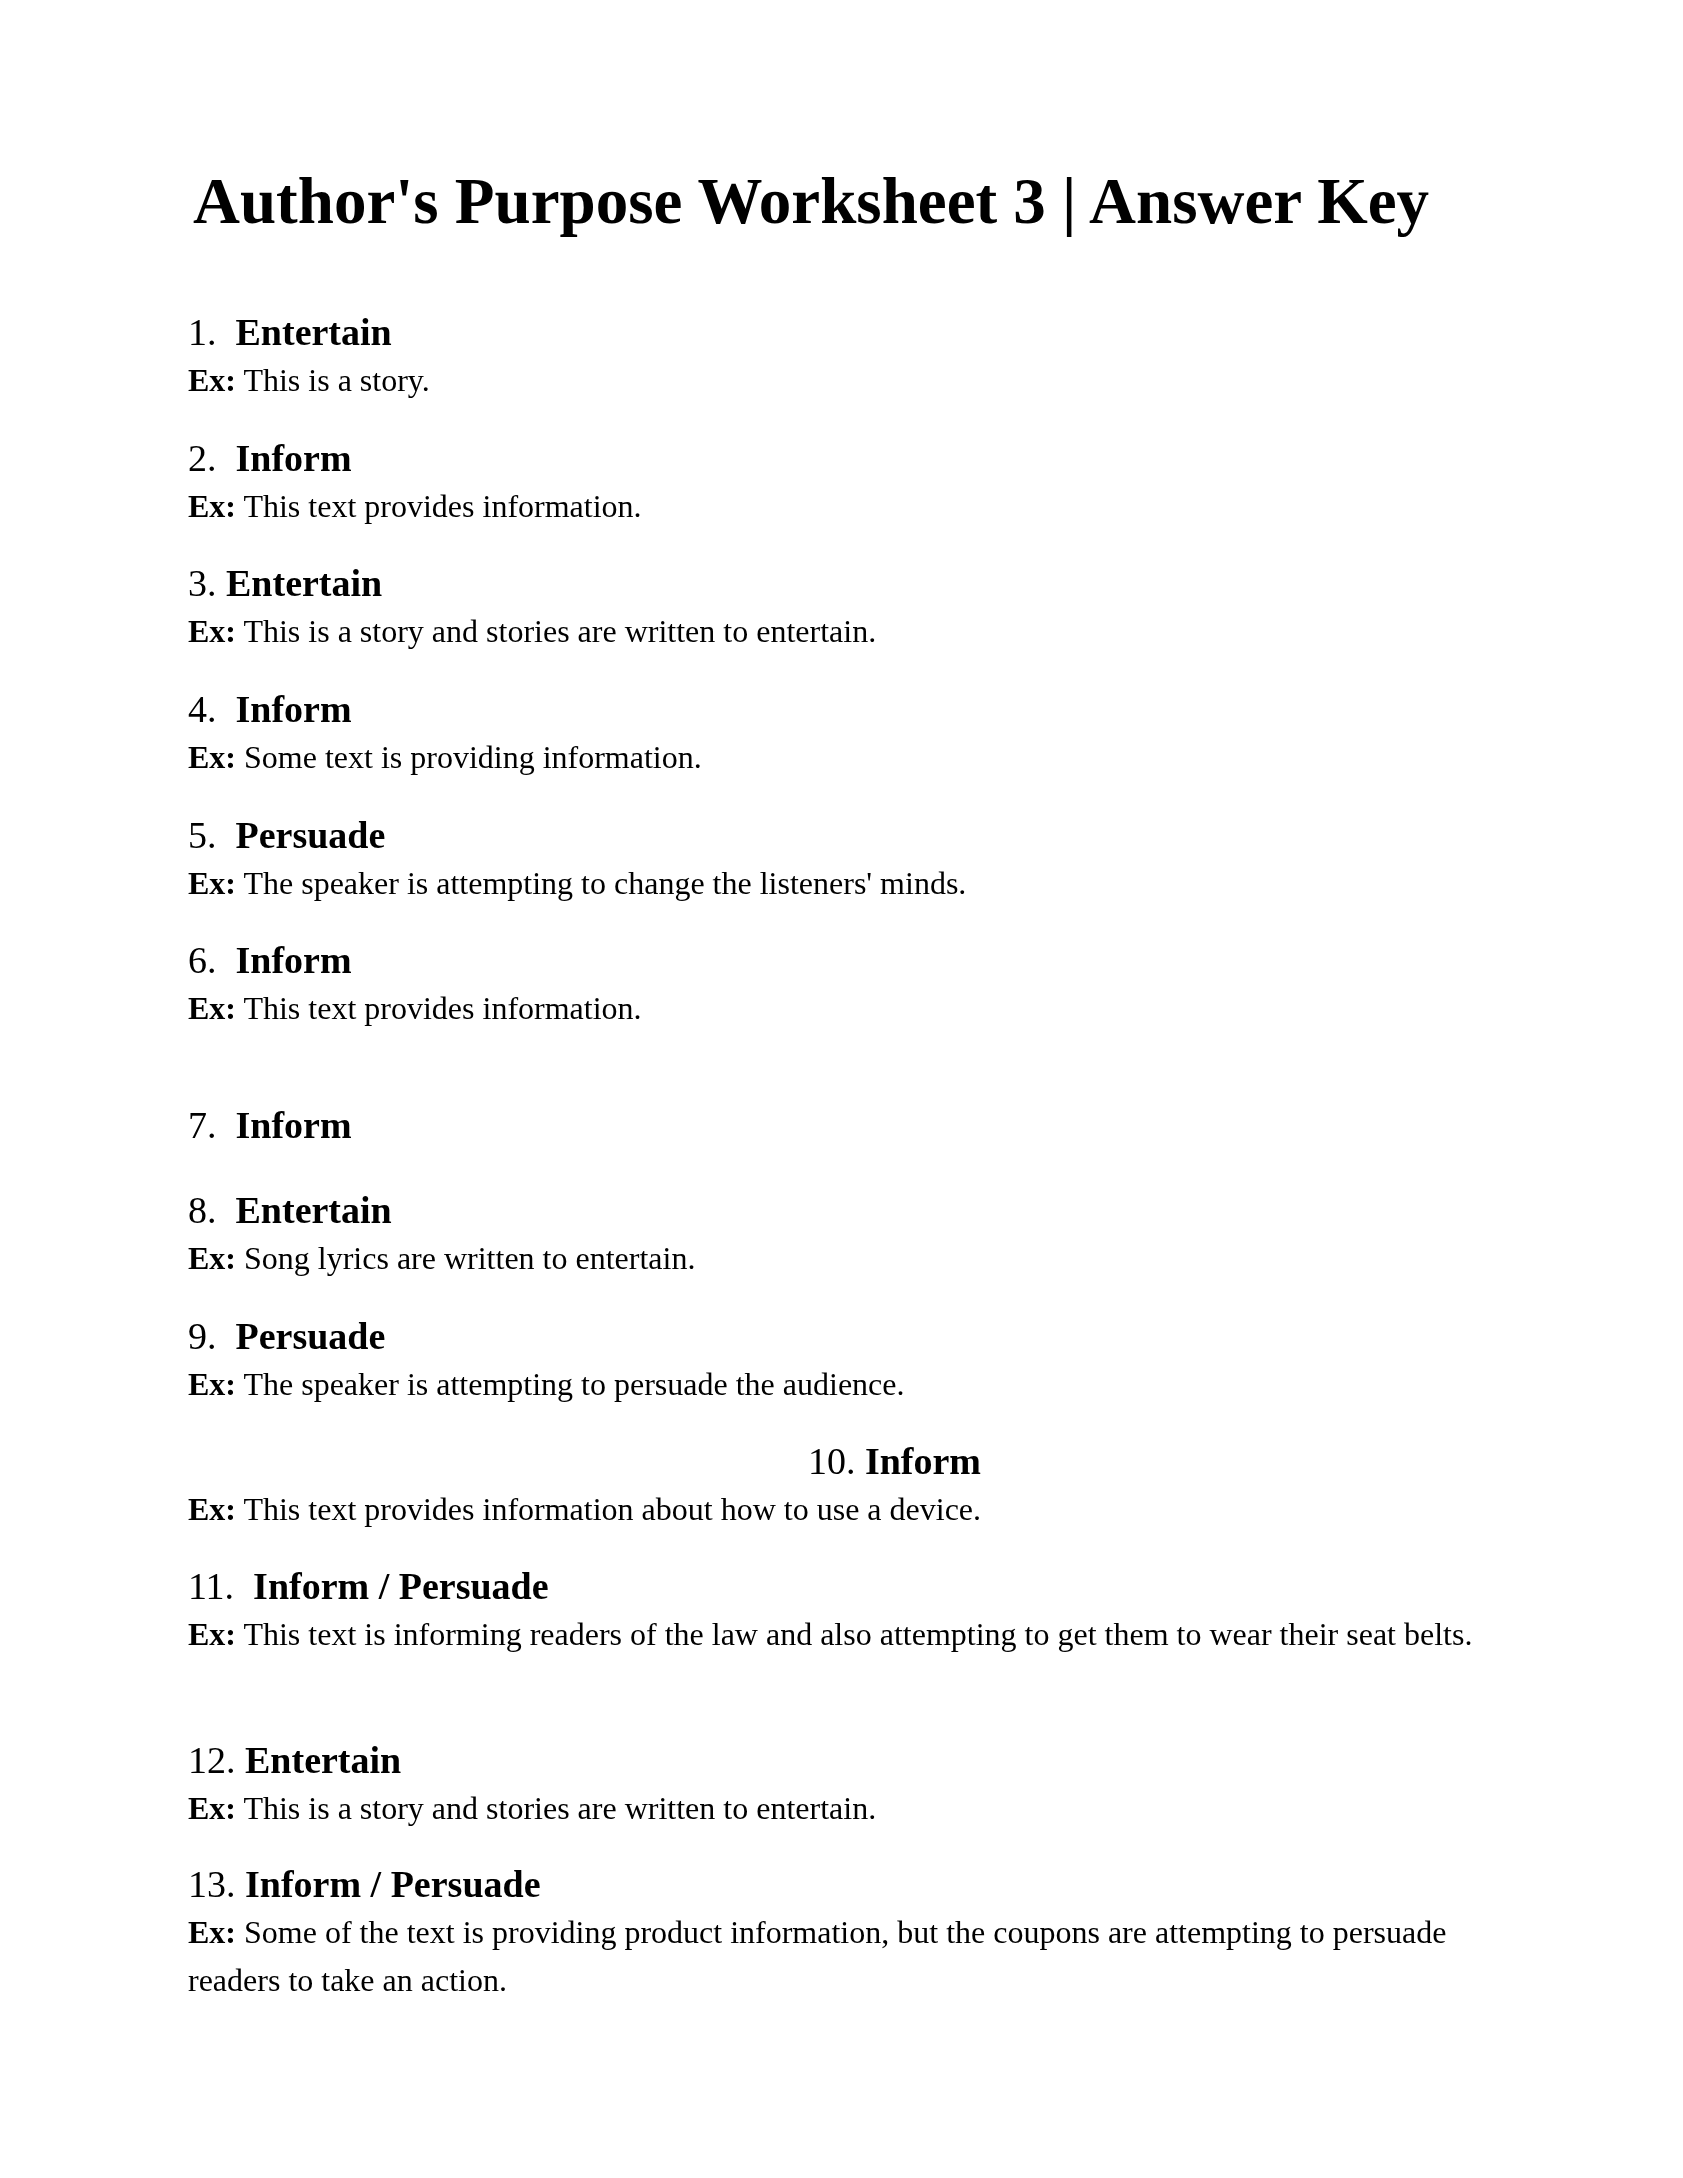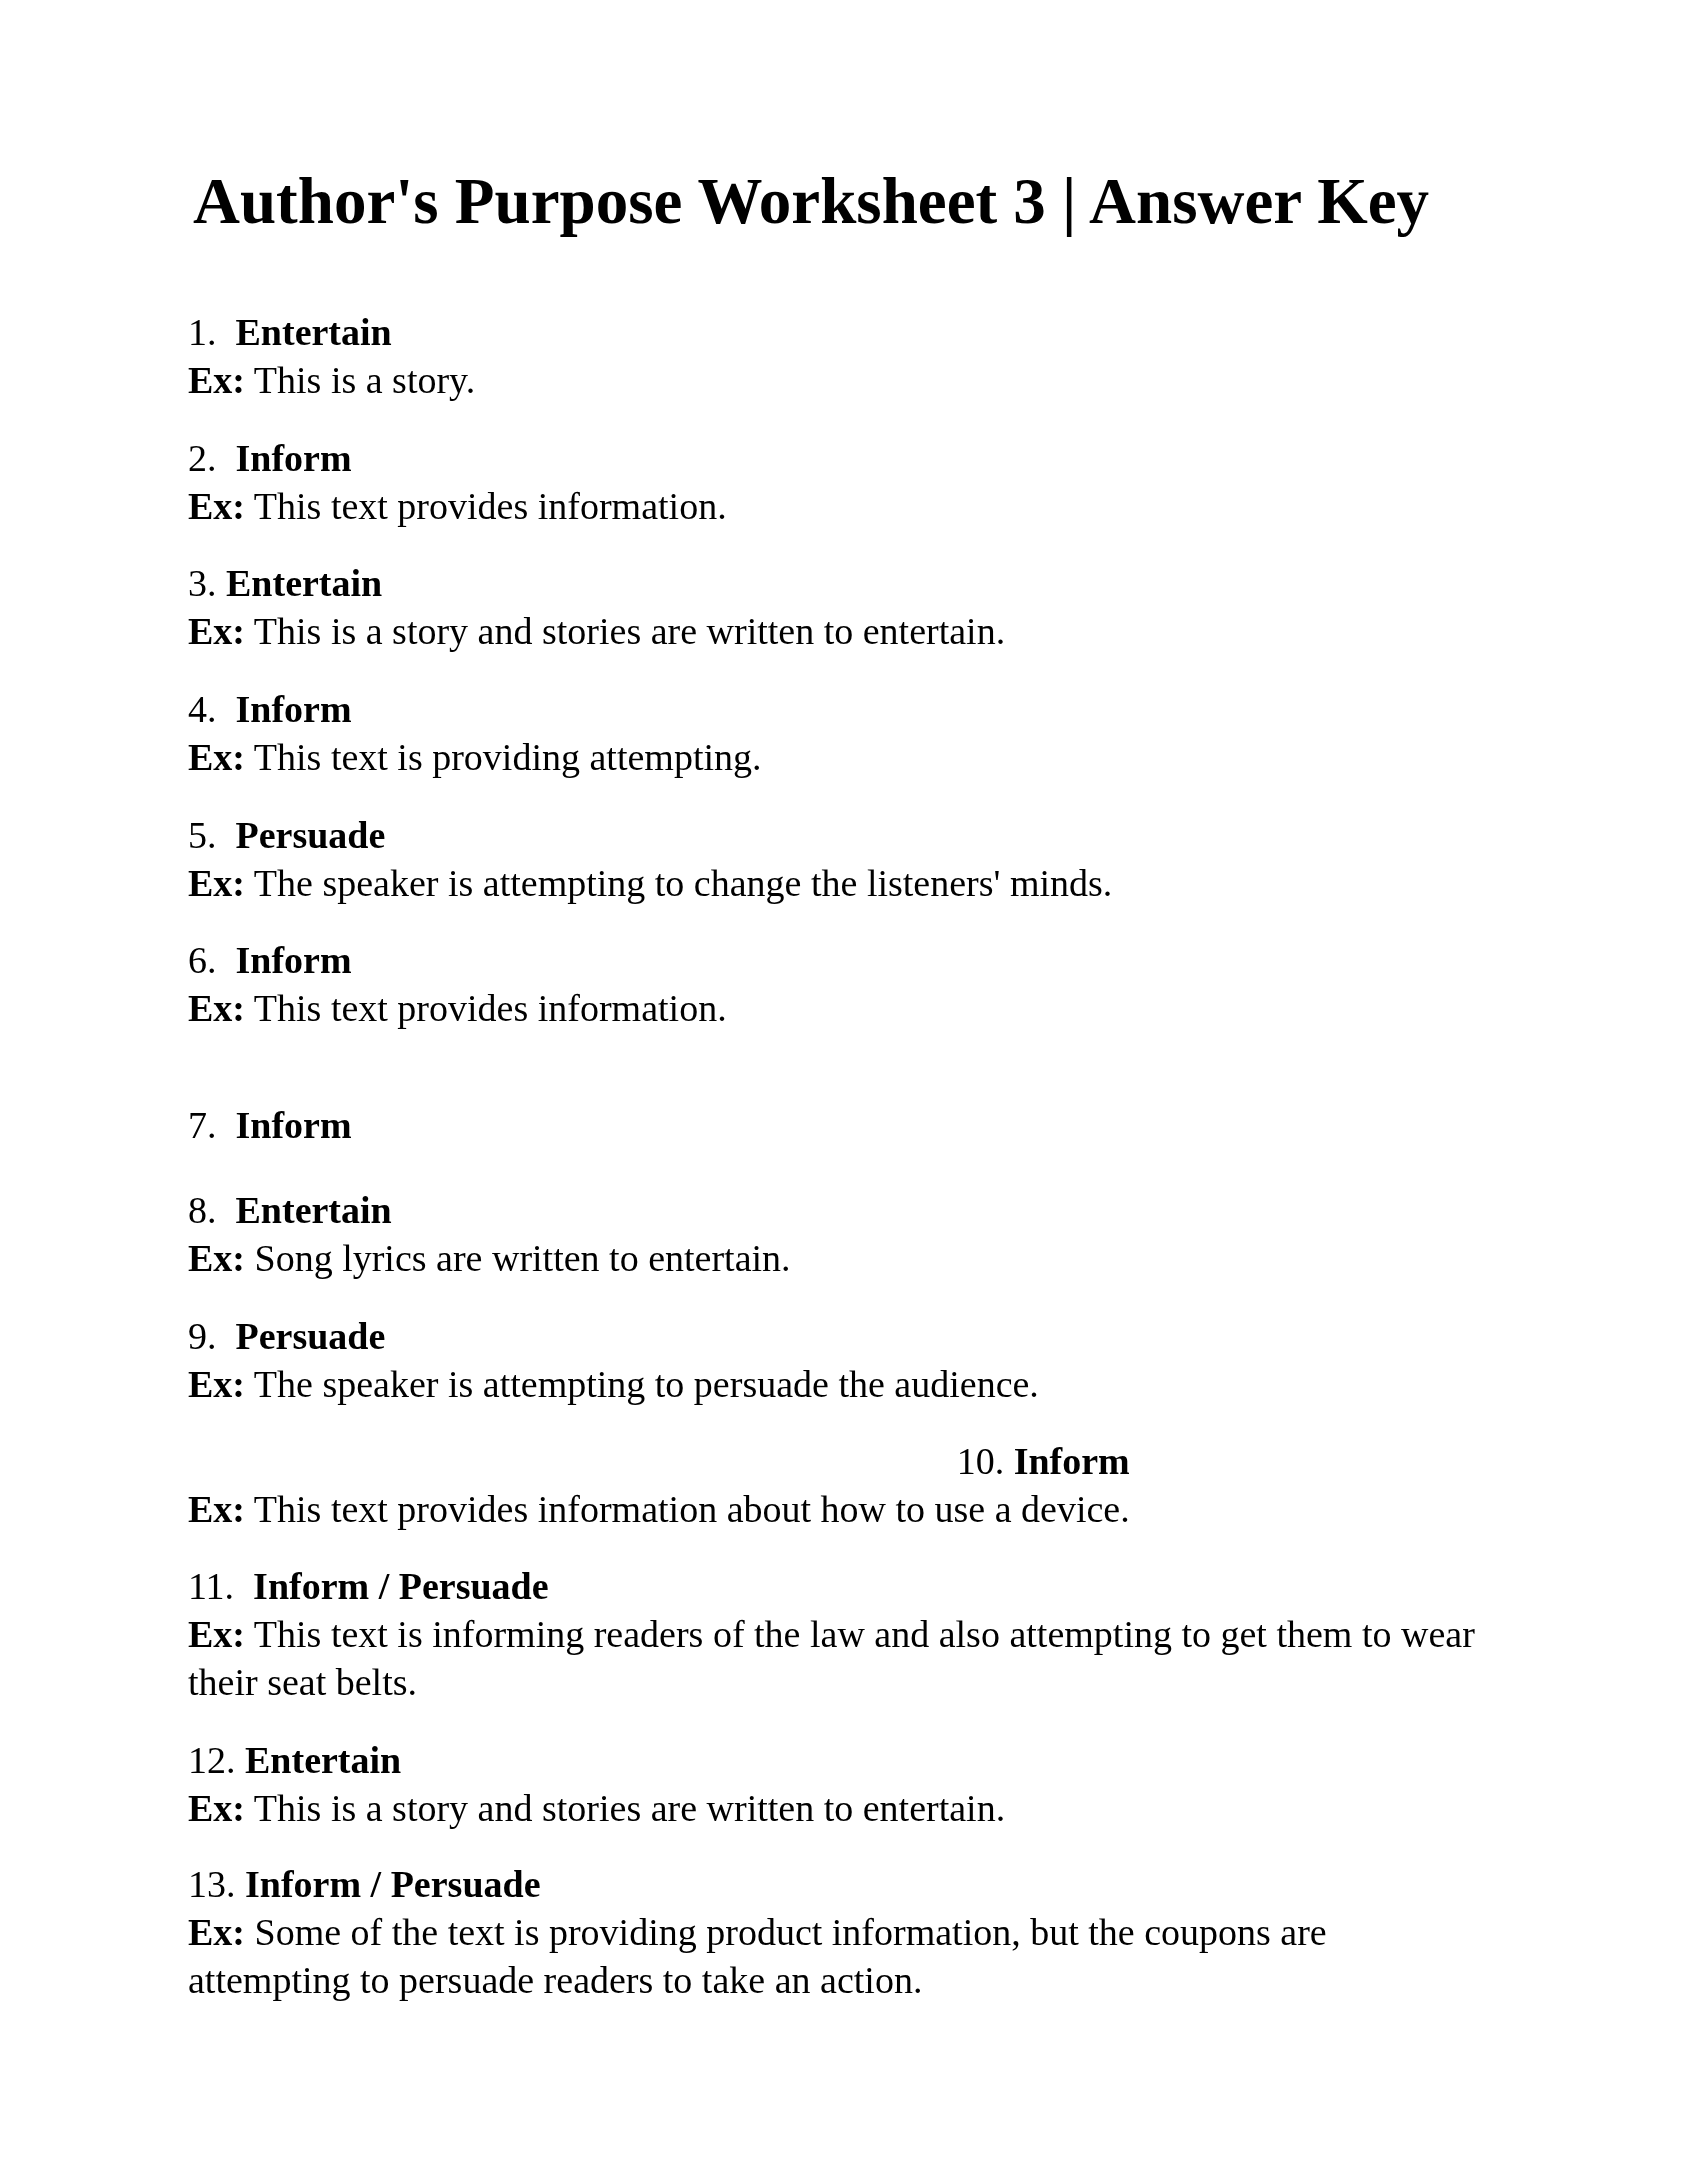--- a/index.html
+++ b/index.html
@@ -5,21 +5,21 @@
   html, body { margin: 0; padding: 0; background: #ffffff; }
   body { width: 1683px; height: 2178px; position: relative; overflow: hidden;
          font-family: "Liberation Serif", "DejaVu Serif", serif; color: #000; }
   .title { position: absolute; left: 177px; top: 153px; margin: 16px;
            font-size: 65px; font-weight: bold; line-height: 1; letter-spacing: 0px; white-space: nowrap; }
   .items { position: absolute; left: 177px; top: 297px; width: 1317px; }
   .item { margin: 11px; }
   .head { font-size: 38px; line-height: 48px; height: 48px; white-space: nowrap; }
   .num { font-weight: normal; }
   .ans { font-weight: bold; }
-  .ex { font-size: 38px; line-height: 48px; }
+  .ex { font-size: 32px; line-height: 48px; }
   .ex b { font-weight: bold; }
 </style>
 </head>
 <body>
 
 <h1 class="title">Author's Purpose Worksheet 3 | Answer Key</h1>
 
 <div class="items">
   <div class="item" style="position:absolute;top:0px;">
     <div class="head"><span class="num">1.</span>&nbsp; <span class="ans">Entertain</span></div>
@@ -28,21 +28,21 @@
   <div class="item" style="position:absolute;top:126px;">
     <div class="head"><span class="num">2.</span>&nbsp; <span class="ans">Inform</span></div>
     <div class="ex"><b>Ex:</b> <span>This text provides information.</span></div>
   </div>
   <div class="item" style="position:absolute;top:251px;">
     <div class="head"><span class="num">3.</span> <span class="ans">Entertain</span></div>
     <div class="ex"><b>Ex:</b> <span>This is a story and stories are written to entertain.</span></div>
   </div>
   <div class="item" style="position:absolute;top:377px;">
     <div class="head"><span class="num">4.</span>&nbsp; <span class="ans">Inform</span></div>
-    <div class="ex"><b>Ex:</b> <span>This text is providing attempting.</span></div>
+    <div class="ex"><b>Ex:</b> <span>Some text is providing information.</span></div>
   </div>
   <div class="item" style="position:absolute;top:503px;">
     <div class="head"><span class="num">5.</span>&nbsp; <span class="ans">Persuade</span></div>
     <div class="ex"><b>Ex:</b> <span>The speaker is attempting to change the listeners' minds.</span></div>
   </div>
   <div class="item" style="position:absolute;top:628px;">
     <div class="head"><span class="num">6.</span>&nbsp; <span class="ans">Inform</span></div>
     <div class="ex"><b>Ex:</b> <span>This text provides information.</span></div>
   </div>
   <div class="item" style="position:absolute;top:793px;">

